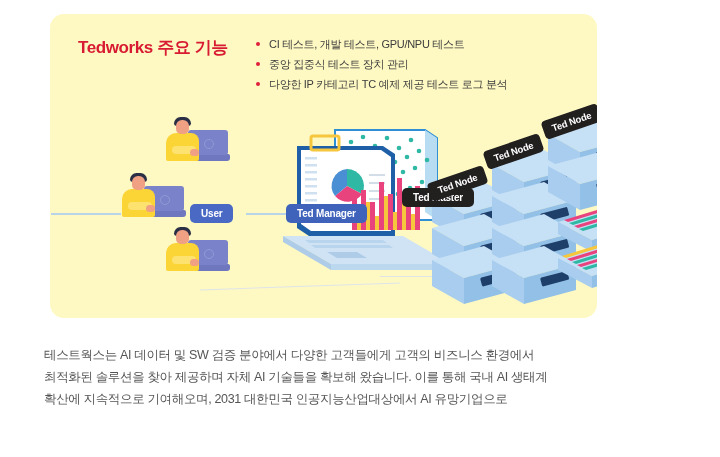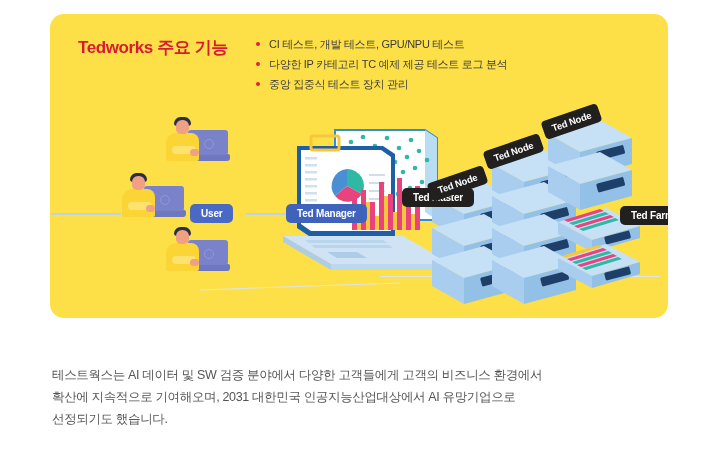--- a/index.html
+++ b/index.html
@@ -13,23 +13,23 @@
     font-family: "Liberation Sans", "DejaVu Sans", sans-serif;
     overflow: hidden;
     position: relative;
   }
 
   
   #hero-panel {
     position: absolute;
     left: 50px;
     top: 14px;
-    width: 618px;
+    width: 547px;
     height: 304px;
-    background: #fde047;
+    background: #fef9c3;
     border-radius: 14px;
     overflow: hidden;
   }
 
   
   #heading-block {
     position: absolute;
     left: 28px;
     top: 22px;
     width: 175px;
@@ -183,43 +183,42 @@
     letter-spacing: -0.2px;
   }
 
   
   #central-laptop { position: absolute; left: 225px; top: 24px; width: 190px; height: 145px; }
 
   
   #body-paragraph {
     position: absolute;
     left: 44px;
-    top: 364px;
+    top: 344px;
     width: 640px;
     font-size: 12.5px;
     line-height: 22px;
     color: #555555;
     letter-spacing: -0.35px;
-    margin-left: 8px;
   }
   #body-paragraph div { white-space: nowrap; }
 </style>
 </head>
 <body>
 
 <div id="hero-panel">
 
   <div id="heading-block">
     <div id="feature-title">Tedworks 주요 기능</div>
   </div>
 
   <ul id="bullet-list">
     <li>CI 테스트, 개발 테스트, GPU/NPU 테스트</li>
+    <li>중앙 집중식 테스트 장치 관리</li>
     <li>다양한 IP 카테고리 TC 예제 제공 테스트 로그 분석</li>
-    <li>중앙 집중식 테스트 장치 관리</li>
   </ul>
 
   <div id="diagram-stage">
 
     <div class="floor-line" style="left:330px; top:176px; width:280px;"></div>
     <div class="floor-line" style="left:150px; top:186px; width:200px; transform:rotate(-2deg);"></div>
 
     <div class="connector" style="left:196px; top:113px; width:48px;"></div>
 
     <div class="connector" style="left:328px; top:113px; width:60px;"></div>
@@ -460,15 +459,15 @@
 
     <div class="node-tag" style="left:378px; top:74px;">Ted Node</div>
     <div class="node-tag" style="left:434px; top:42px;">Ted Node</div>
     <div class="node-tag" style="left:492px; top:12px;">Ted Node</div>
 
   </div>
 </div>
 
 <div id="body-paragraph">
   <div>테스트웍스는 AI 데이터 및 SW 검증 분야에서 다양한 고객들에게 고객의 비즈니스 환경에서</div>
+  <div>최적화된 솔루션을 찾아 제공하며 자체 AI 기술들을 확보해 왔습니다. 이를 통해 국내 AI 생태계</div>
   <div>확산에 지속적으로 기여해오며, 2031 대한민국 인공지능산업대상에서 AI 유망기업으로</div>
-  <div>선정되기도 했습니다.</div>
 </div>
 
 </body></html>

